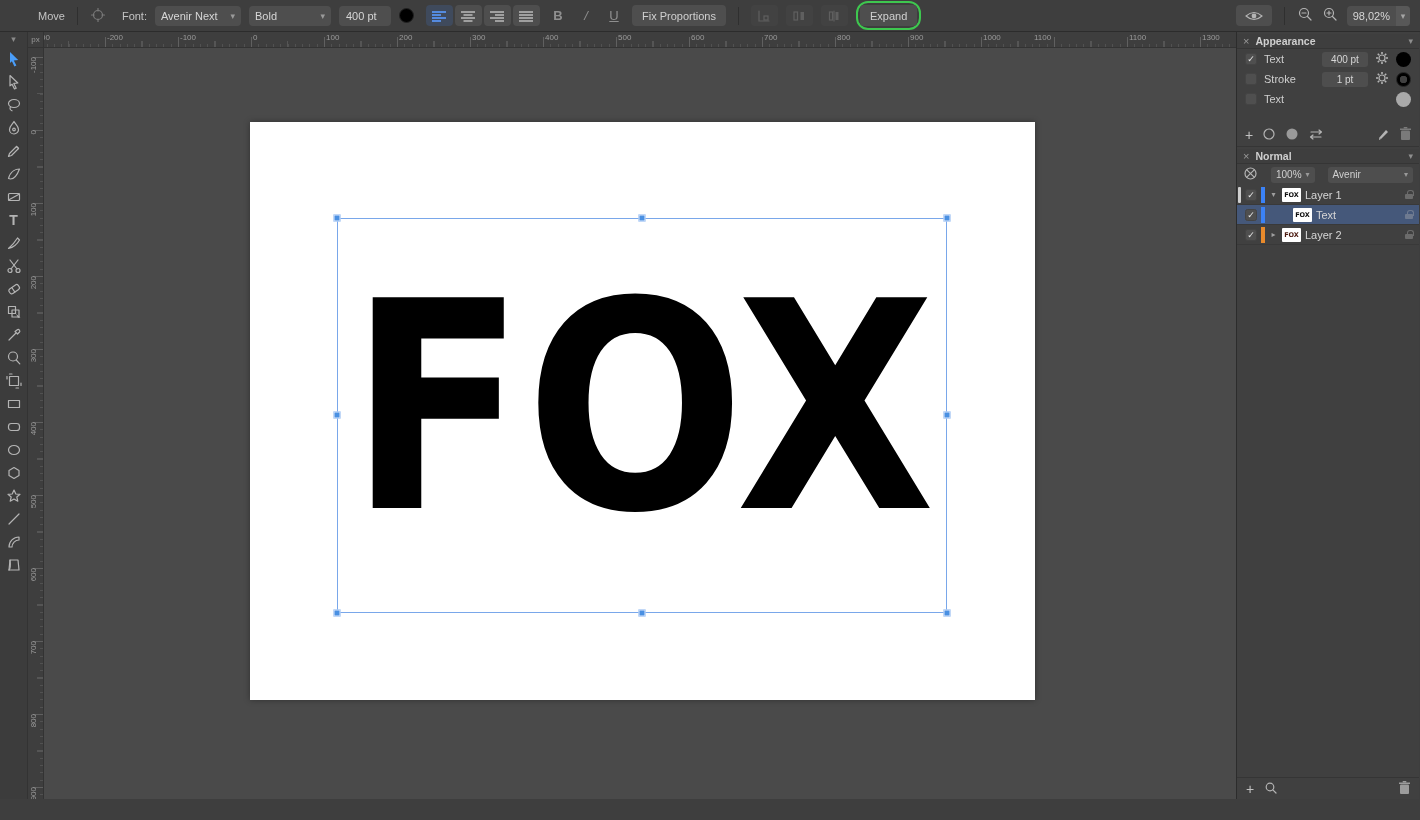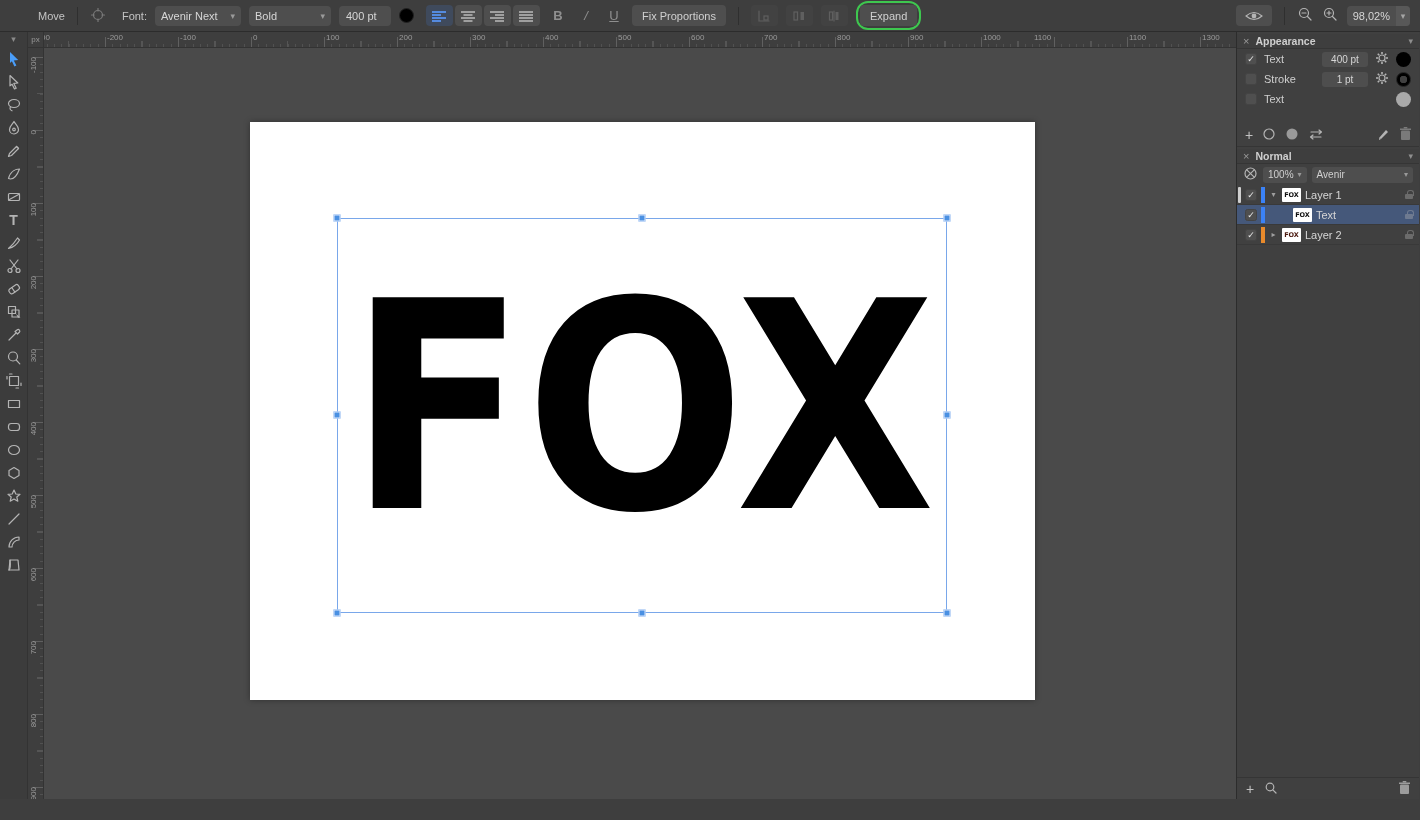--- a/index.html
+++ b/index.html
@@ -90,21 +90,21 @@
   .ap-label { color:#cfcfcf; }
   .ap-val { margin-left:auto; width:46px; height:15px; background:#4e4e4e; border-radius:3px; display:flex; align-items:center; justify-content:center; color:#d6d6d6; font-size:10px; }
   .ap-val.blank { background:transparent; }
   .circ { width:15px; height:15px; border-radius:50%; }
   .circ.black { background:#000; }
   .circ.donut { background:radial-gradient(circle, #404040 0 3.5px, #000 4px); border:1px solid #222;}
   .circ.gray { background:#a9a9a9; }
   .ap-tools { height:24px; display:flex; align-items:center; gap:9px; padding:0 8px; margin-top:14px; border-bottom:1px solid #353535; color:#bdbdbd; }
   .ap-tools .right { margin-left:auto; display:flex; gap:10px; align-items:center; }
 
-  .blend-row { height:21px; display:flex; align-items:center; gap:5px; padding:0 6px; }
+  .blend-row { height:21px; display:flex; align-items:center; gap:13px; padding:0 6px; }
   .mini-dd { height:16px; background:#4e4e4e; border-radius:3px; display:flex; align-items:center; gap:4px; padding:0 5px; color:#d0d0d0; font-size:10px; }
   .mini-dd .chev { color:#999; font-size:8px; }
   .blend-dd { flex:1; justify-content:flex-start; }
   .blend-dd .chev { margin-left:auto; }
 
   .layers-list { display:flex; flex-direction:column; }
   .layer-row { position:relative; height:20px; display:flex; align-items:center; gap:4px; padding-left:8px; border-bottom:1px solid #393939; }
   .layer-row.selected { background:#45587a; }
   .edit-bar { position:absolute; left:1px; top:2px; width:3px; height:16px; background:#cfcfcf; border-radius:1px; }
   .tag { width:4px; height:16px; }

